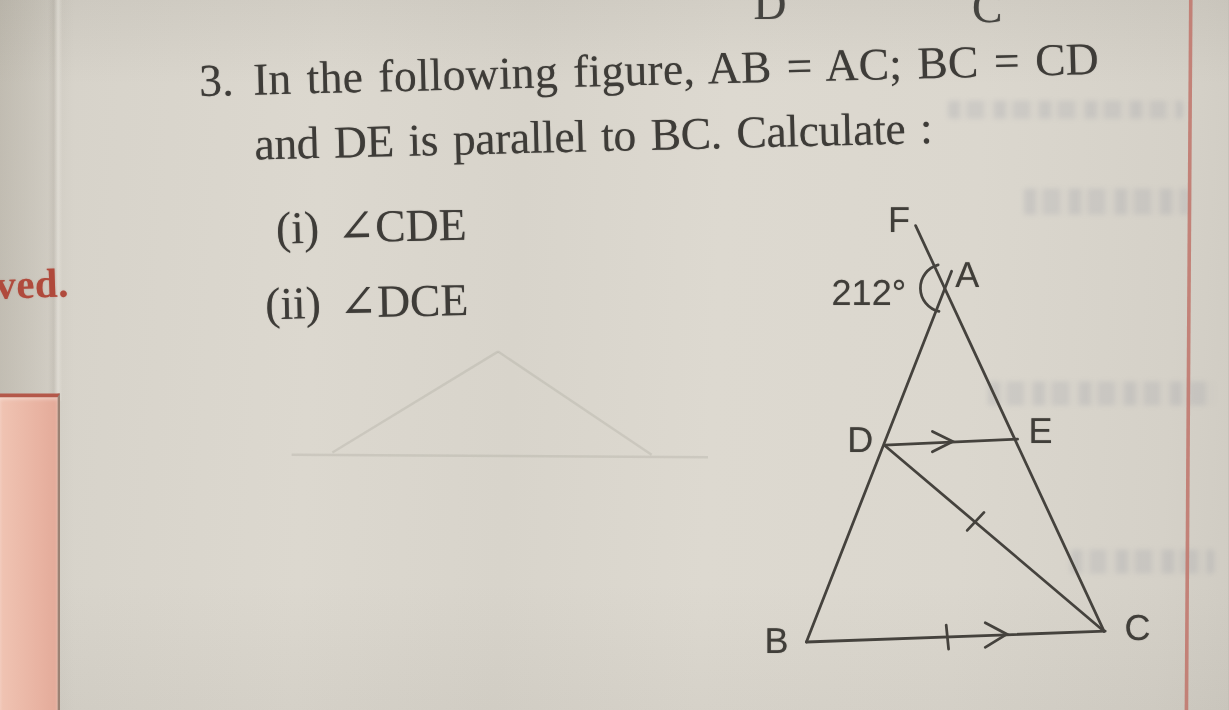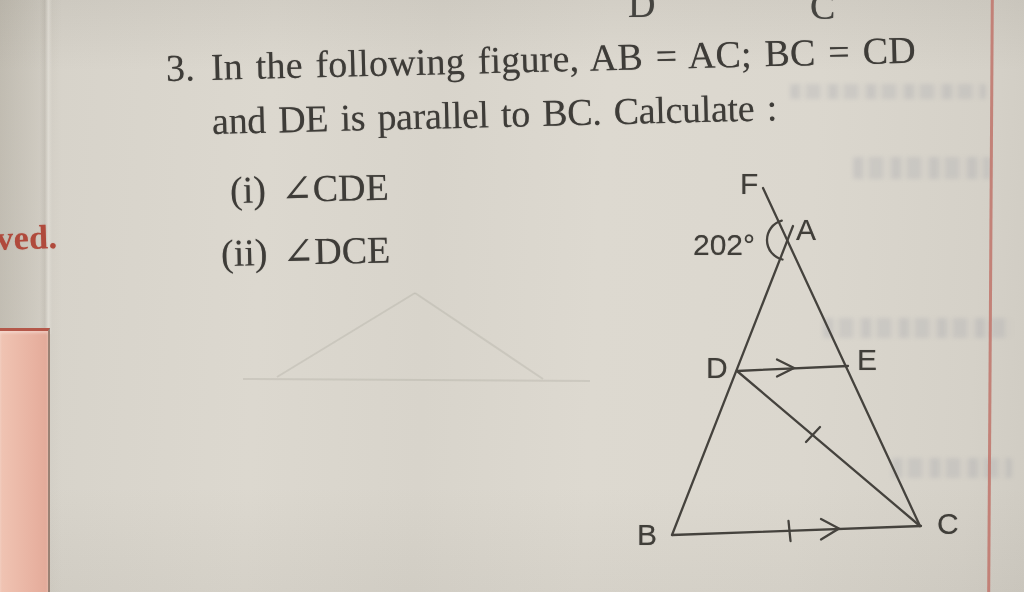--- a/index.html
+++ b/index.html
@@ -113,19 +113,19 @@
       <path d="M 781.8 220.7 A 20 20 0 0 0 782.5 259.5"></path>
       <path d="M 777 359.5 L 794 368 L 777 376.5"></path>
       <path d="M 821 519 L 839 528.5 L 821 539.5"></path>
       <path d="M 788.5 521 L 790.5 541"></path>
       <path d="M 806 442 L 820 427"></path>
     </g>
   </svg>
 
   <div class="fig-label lbl-F">F</div>
   <div class="fig-label lbl-A">A</div>
-  <div class="fig-label lbl-128">202°</div>
+  <div class="fig-label lbl-128">212°</div>
   <div class="fig-label lbl-D">D</div>
   <div class="fig-label lbl-E">E</div>
   <div class="fig-label lbl-B">B</div>
   <div class="fig-label lbl-C">C</div>
 
 </div>
 
 </body></html>

